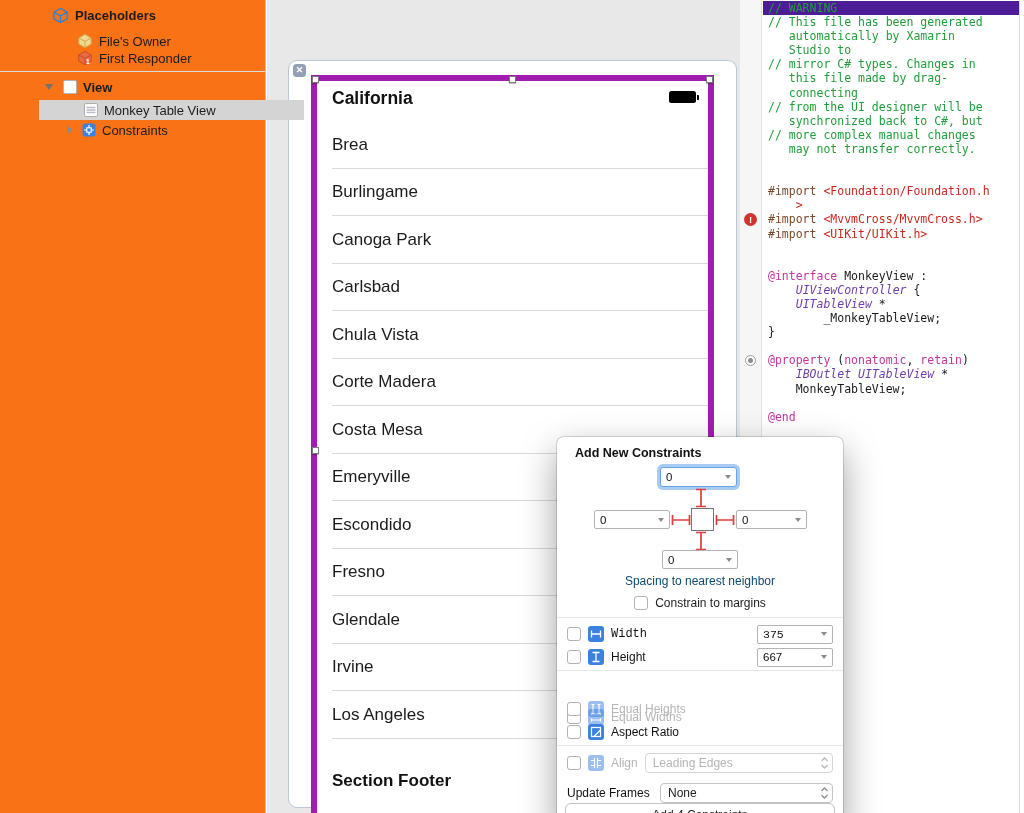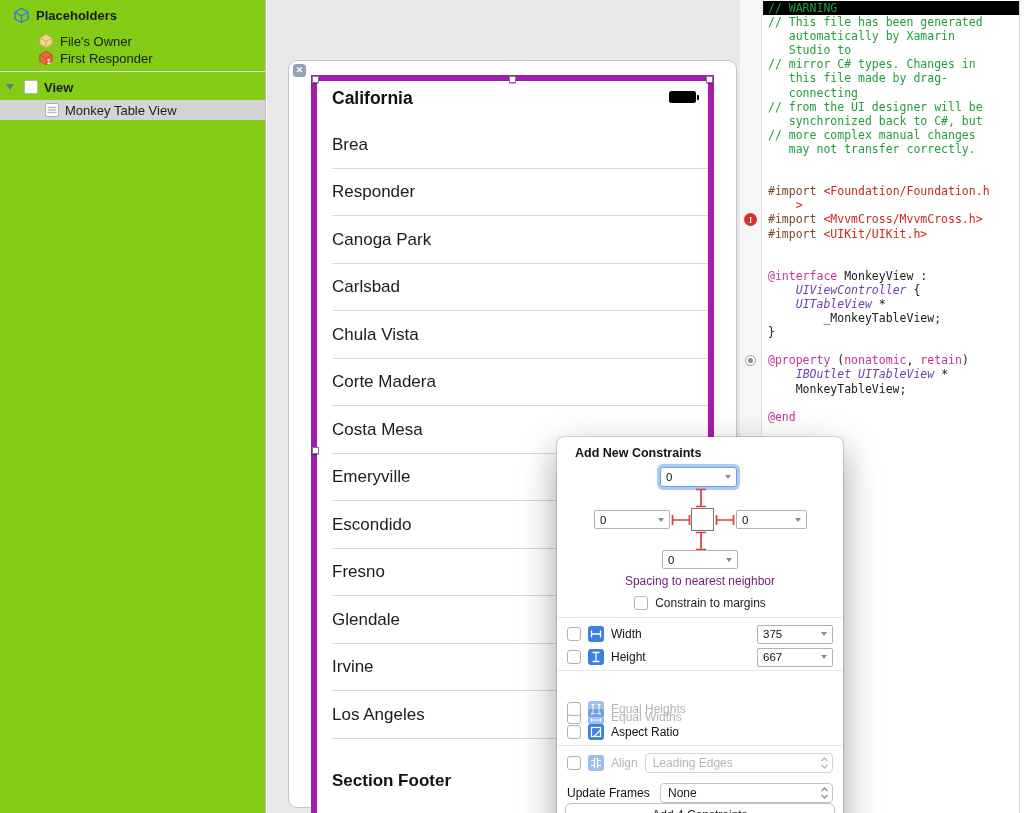--- a/index.html
+++ b/index.html
@@ -1,21 +1,21 @@
 <!DOCTYPE html>
 <html><head>
 <meta charset="utf-8">
 <style>
   * { margin:0; padding:0; box-sizing:border-box; }
   html,body { width:1024px; height:813px; overflow:hidden; background:#fff;
     font-family:"Liberation Sans", sans-serif; }
 
   
   .sidebar { position:absolute; left:0; top:0; width:266px; height:813px;
-    background:#84cc16; border-right:1px solid #bdbdbd; z-index:5; }
+    background:#f97316; border-right:1px solid #bdbdbd; z-index:5;padding-left:39px; }
   .srow { position:absolute; display:flex; align-items:center; height:20px;
     font-size:13px; color:#1c1c1c; white-space:nowrap; width:100%; }
   .srow.bold { font-weight:bold; }
   .srow.selected { background:#d4d4d4; }
   .sep-line { position:absolute; left:0; right:0; top:71px; height:1px; background:#dcdcdc; }
   .tri-down { width:0; height:0; border-left:4.5px solid transparent;
     border-right:4.5px solid transparent; border-top:6px solid #727272; }
   .tri-right { width:0; height:0; border-top:4.5px solid transparent;
     border-bottom:4.5px solid transparent; border-left:6px solid #8a8a8a; }
   .sq-icon { width:14px; height:14px; background:#fff; border:1px solid #b4b4b4; border-radius:2px; }
@@ -46,21 +46,21 @@
   .tv-footer { position:absolute; left:15px; top:690px; font-size:17px; font-weight:bold; color:#111; }
 
   
   .code-panel { position:absolute; left:740px; top:0; width:284px; height:813px; background:#fff; }
   .gutter { position:absolute; left:0; top:0; width:22px; height:100%;
     background:#f6f6f6; border-right:1px solid #e2e2e2; }
   .code { position:absolute; left:23px; top:0; width:997px; right:4px; bottom:0; width:auto;
     border-right:1px solid #d8d8d8; font-family:"DejaVu Sans Mono", monospace;
     font-size:11.5px; line-height:14.1px; white-space:pre; color:#1a1a1a; padding-top:1px; }
   .code-line { height:14.1px; padding-left:5px; }
-  .code-line.sel { background:#000000; }
+  .code-line.sel { background:#4c1d95; }
   .tok-c{color:#219e3c;} .tok-p{color:#7a4a2b;} .tok-s{color:#c8281e;}
   .tok-k{color:#c0369c;text-align:center;} .tok-t{color:#6f3faa;font-style:italic;}
   .err-badge { position:absolute; left:4px; width:13px; height:13px; border-radius:50%;
     background:#d0342c; color:#fff; display:flex; align-items:center; justify-content:center;
     font-size:9.5px; font-weight:bold; line-height:1; }
   .conn-dot { position:absolute; left:5px; width:11px; height:11px; border-radius:50%;
     border:1px solid #9a9a9a; background:#fff; }
   .conn-dot::after { content:""; position:absolute; left:2px; top:2px; width:5px; height:5px;
     border-radius:50%; background:#8d8d8d; }
 
@@ -72,21 +72,21 @@
   .combo { position:absolute; border:1px solid #b3b3b3; border-radius:2px; background:#fff;
     display:flex; align-items:center; font-size:11.5px; padding-left:5px; color:#111; }
   .combo .arr { margin-left:auto; margin-right:5px; width:0; height:0;
     border-left:3.5px solid transparent; border-right:3.5px solid transparent;
     border-top:4.5px solid #8a8a8a; }
   .combo.focused { border:1px solid #69a2e8; border-radius:3px; box-shadow:0 0 0 3px #a8cbf2; }
   .pin-square { position:absolute; left:134px; top:71px; width:23px; height:23px;
     border:1.5px solid #757575; background:#fff; }
   .ibeam { position:absolute; }
   .spacing-caption { position:absolute; top:137px; left:0; right:0; text-align:center;
-    font-size:12px; color:#701a75; }
+    font-size:12px; color:#0c4a6e; }
   .margins-row { position:absolute; top:159px; left:0; right:0; display:flex;
     justify-content:center; align-items:center; gap:7px; font-size:12px; color:#1d1d1d; }
   .cb { width:14px; height:14px; background:#fff; border:1px solid #b2b2b2; border-radius:3px;
     flex:0 0 auto; }
   .pdiv { position:absolute; left:0; right:0; height:1px; background:#e7e7e7; }
   .prow { position:absolute; left:10px; right:10px; height:22px; display:flex;
     align-items:center; gap:7px; font-size:12px; color:#121212; }
   .prow.disabled { color:#b5b5b5; }
   .prow.disabled .tile { opacity:.5; }
   .tile { width:16px; height:16px; border-radius:3px; background:#3b82de; flex:0 0 auto;
@@ -141,20 +141,31 @@
   </div>
   <div class="srow selected" style="top:100px;">
     <span style="margin-left:45px; display:flex;">
       <svg width="14" height="14" viewBox="0 0 14 14">
           <rect x="0.5" y="0.5" width="13" height="13" rx="1.5" fill="#fff" stroke="#aeaeae"></rect>
           <path d="M2.5 4.5h9 M2.5 7h9 M2.5 9.5h9" stroke="#b9bec6" stroke-width="1.4"></path>
         </svg>
     </span>
     <span style="margin-left:6px;">Monkey Table View</span>
   </div>
+  <div class="srow" style="top:120px;">
+    <span class="tri-right" style="margin-left:28px;"></span>
+    <span style="margin-left:9px; display:flex;">
+      <svg width="14" height="14" viewBox="0 0 14 14">
+          <rect x="0.5" y="0.5" width="13" height="13" rx="2.5" fill="#3b82de"></rect>
+          <path d="M7 2v10 M2 7h10" stroke="#fff" stroke-width="1.2"></path>
+          <rect x="4.8" y="4.8" width="4.4" height="4.4" fill="#3b82de" stroke="#fff" stroke-width="1.1"></rect>
+        </svg>
+    </span>
+    <span style="margin-left:6px;">Constraints</span>
+  </div>
 </aside>
 
 <main class="canvas">
   <div class="vcview">
     <div class="closebtn">✕</div>
     <div class="tview">
       <div class="handle h-tl"></div>
       <div class="handle h-tc"></div>
       <div class="handle h-tr"></div>
       <div class="handle h-ml"></div>
@@ -162,21 +173,21 @@
       <div class="handle h-bl"></div>
       <div class="handle h-bc"></div>
       <div class="handle h-br"></div>
       <div class="tv-header">California</div>
       <div class="battery"></div>
       <ul class="cells" id="city-list" style="list-style:none;">
           <li class="cell">
             <span>Brea</span>
           </li>
           <li class="cell">
-            <span>Responder</span>
+            <span>Burlingame</span>
           </li>
           <li class="cell">
             <span>Canoga Park</span>
           </li>
           <li class="cell">
             <span>Carlsbad</span>
           </li>
           <li class="cell">
             <span>Chula Vista</span>
           </li>
@@ -260,21 +271,21 @@
   </div>
 
   <div class="spacing-caption">Spacing to nearest neighbor</div>
   <div class="margins-row">
     <span class="cb"></span>
     <span>Constrain to margins</span>
   </div>
 
   <div class="pdiv" style="top:180px;"></div>
 
-  <div class="prow" style="top:186px;">
+  <div class="prow" style="top:186px;font-family:Liberation Mono, monospace;">
     <span class="cb"></span>
     <span class="tile">
         <svg width="16" height="16">
           <path d="M3.5 4.5v7 M12.5 4.5v7 M3.5 8h9" stroke="#fff" stroke-width="1.3" fill="none"></path>
         </svg>
       </span>
     <span>Width</span>
     <span class="combo combo-inline">
         <span>375</span>
         <span class="arr"></span>

